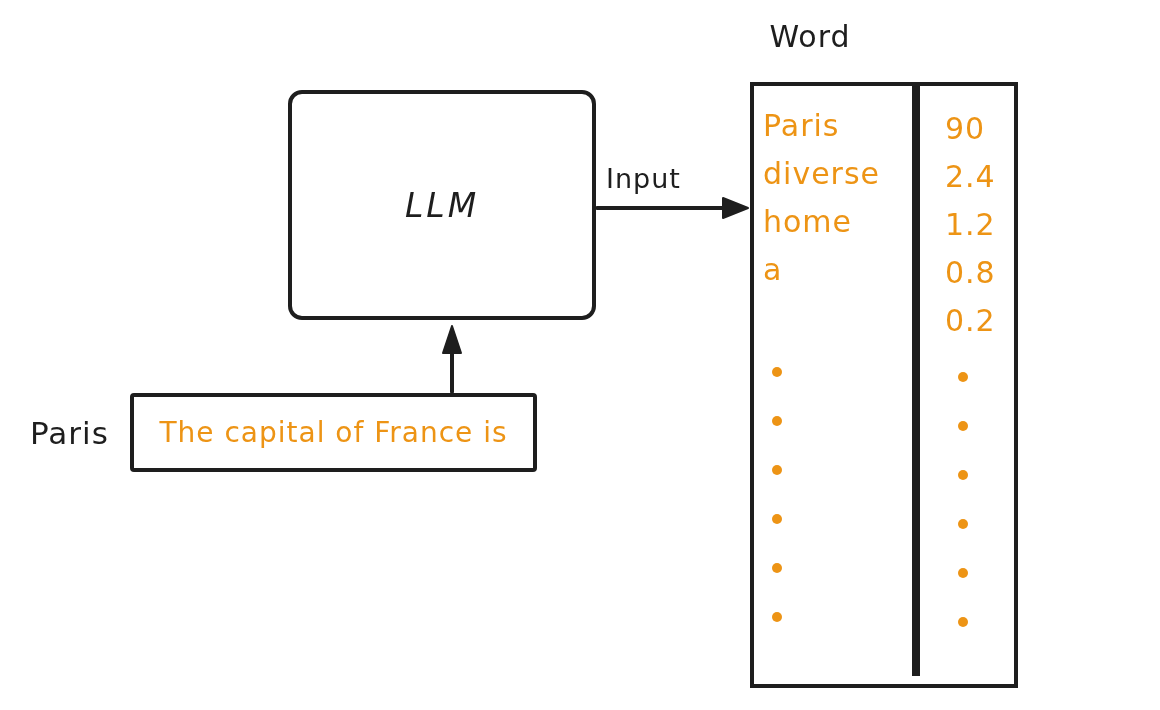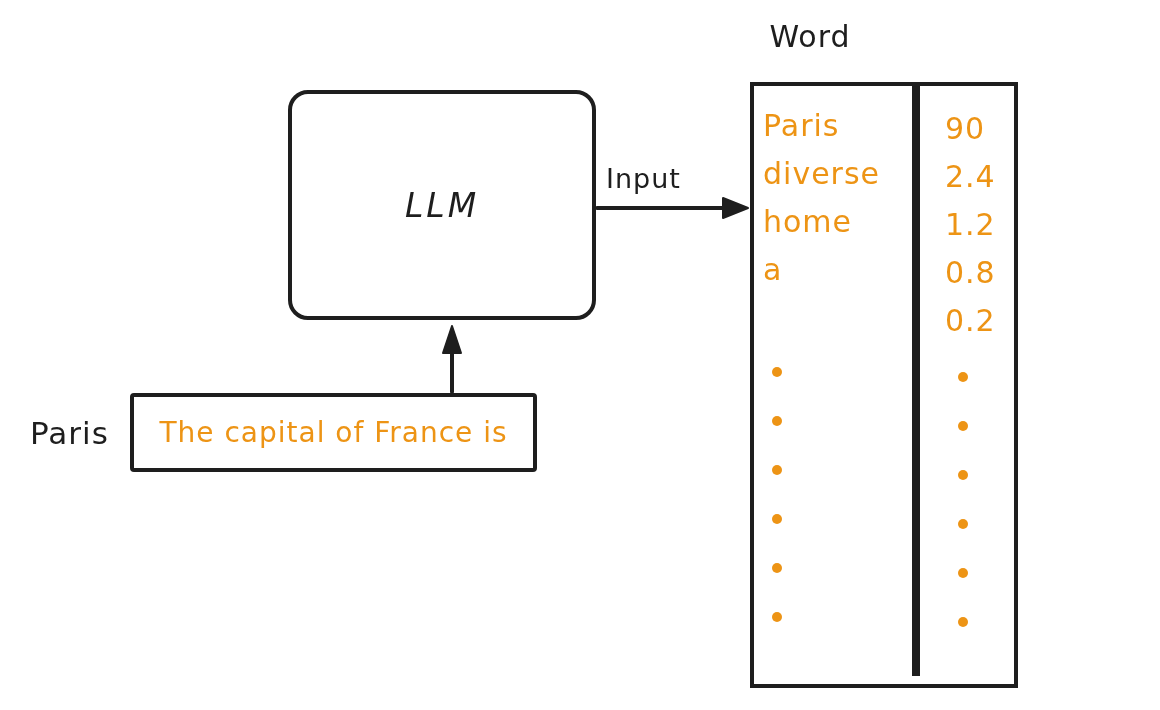--- a/index.html
+++ b/index.html
@@ -17,21 +17,21 @@
     color: var(--ink);
     overflow: hidden;
   }
 
   
   .llm-box {
     position: absolute;
     left: 288px; top: 90px;
     width: 308px; height: 230px;
     border: 4px solid var(--ink);
-    border-radius: 20px;
+    border-radius: 14px;
     background: #fff;
     display: flex; align-items: center; justify-content: center;
   }
   .llm-label {
     font-size: 33px;
     font-style: italic;
     letter-spacing: 3px;
   }
 
   

